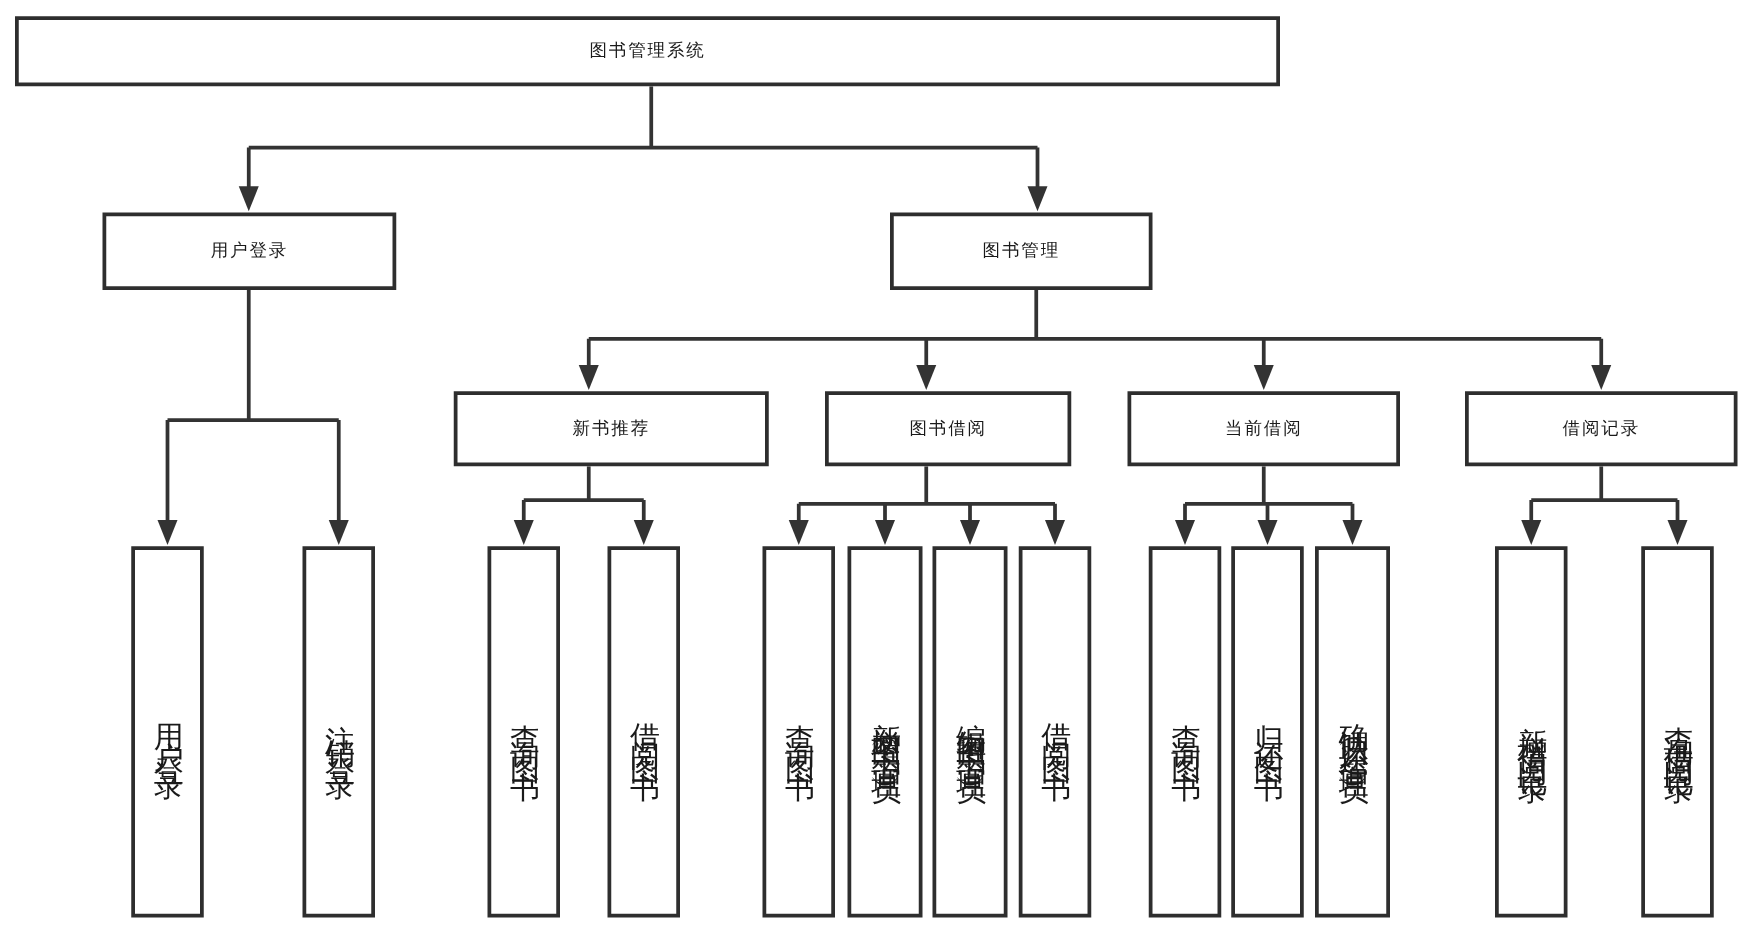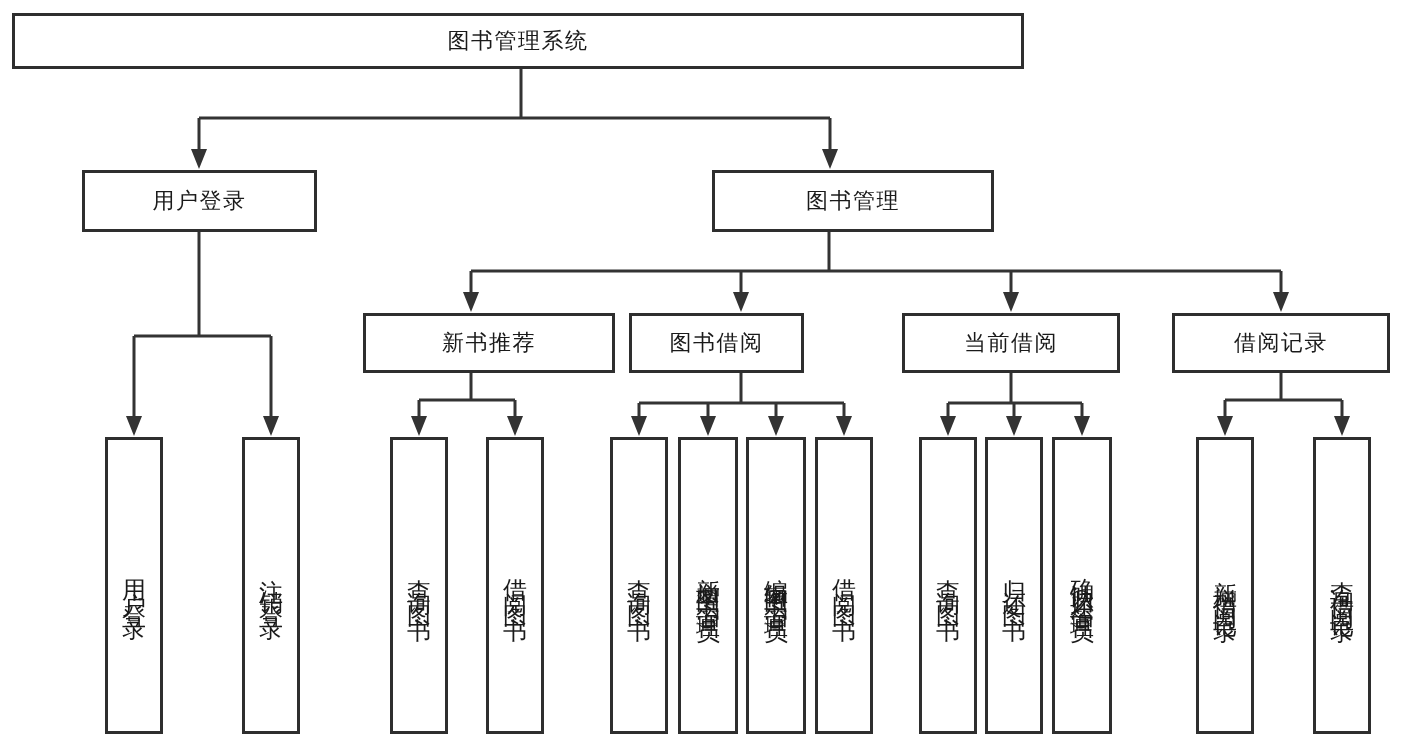--- a/index.html
+++ b/index.html
@@ -24,21 +24,21 @@
   .box {
     position: absolute;
     background: #ffffff;
     border: 3px solid #2e2e2e;
     box-sizing: border-box;
     display: flex;
     align-items: center;
     justify-content: center;
   }
   .box.h .lbl {
-    font-size: 22px;
+    font-size: 14px;
     color: #1a1a1a;
     letter-spacing: 1.5px;
     white-space: nowrap;
   }
   .box.v .vlbl {
     writing-mode: vertical-rl;
     text-orientation: mixed;
     font-size: 24px;
     color: #1a1a1a;
     line-height: 1;
@@ -102,28 +102,28 @@
     </g>
   </svg>
 
   <div class="box h" style="left:12px;top:13px;width:1012px;height:56px">
     <span class="lbl">图书管理系统</span>
   </div>
 
   <div class="box h" style="left:82px;top:170px;width:235px;height:62px">
     <span class="lbl">用户登录</span>
   </div>
-  <div class="box h" style="left:712px;top:170px;width:282px;height:62px">
+  <div class="box h" style="left:712px;top:170px;width:210px;height:62px">
     <span class="lbl">图书管理</span>
   </div>
 
   <div class="box h" style="left:363px;top:313px;width:252px;height:60px">
     <span class="lbl">新书推荐</span>
   </div>
-  <div class="box h" style="left:629px;top:313px;width:175px;height:60px">
+  <div class="box h" style="left:660px;top:313px;width:197px;height:60px">
     <span class="lbl">图书借阅</span>
   </div>
   <div class="box h" style="left:902px;top:313px;width:218px;height:60px">
     <span class="lbl">当前借阅</span>
   </div>
   <div class="box h" style="left:1172px;top:313px;width:218px;height:60px">
     <span class="lbl">借阅记录</span>
   </div>
 
   <div class="box v" style="left:105px;top:437px;width:58px;height:297px">

